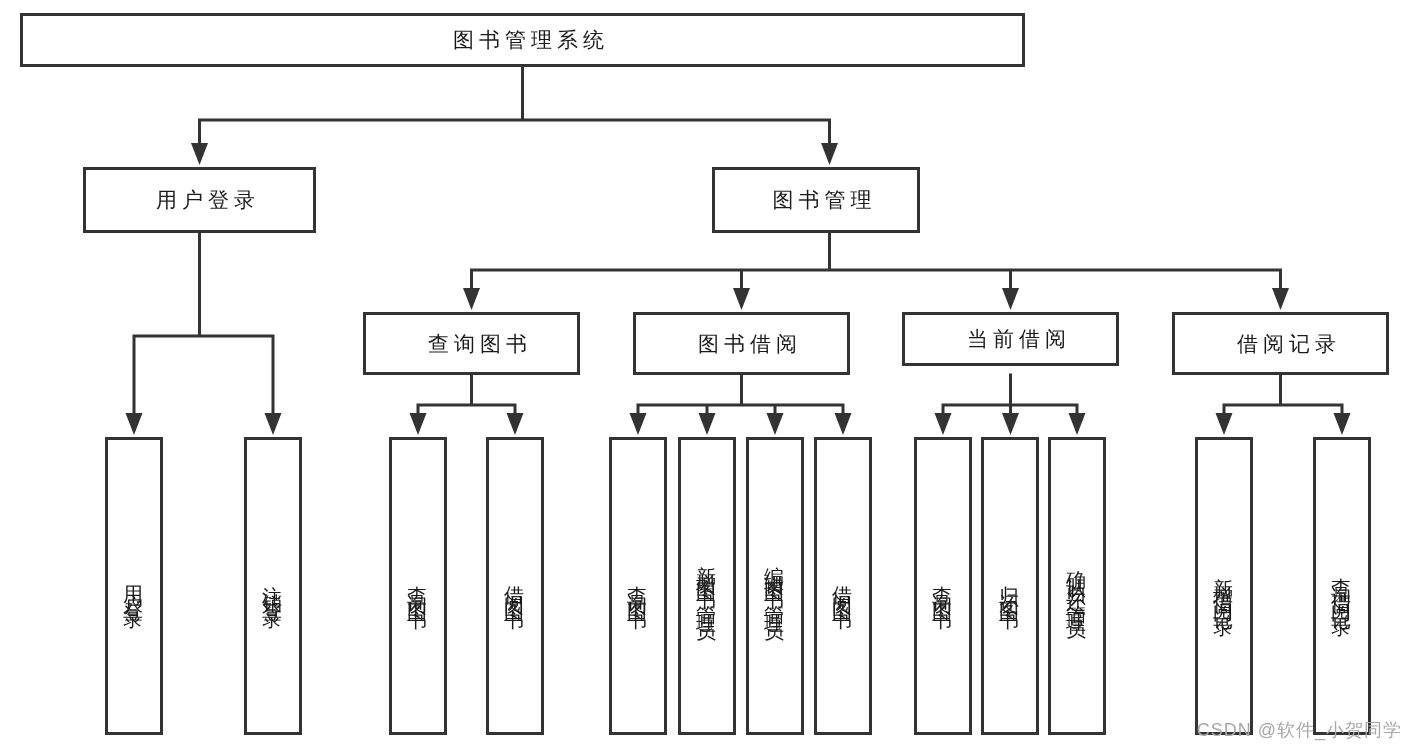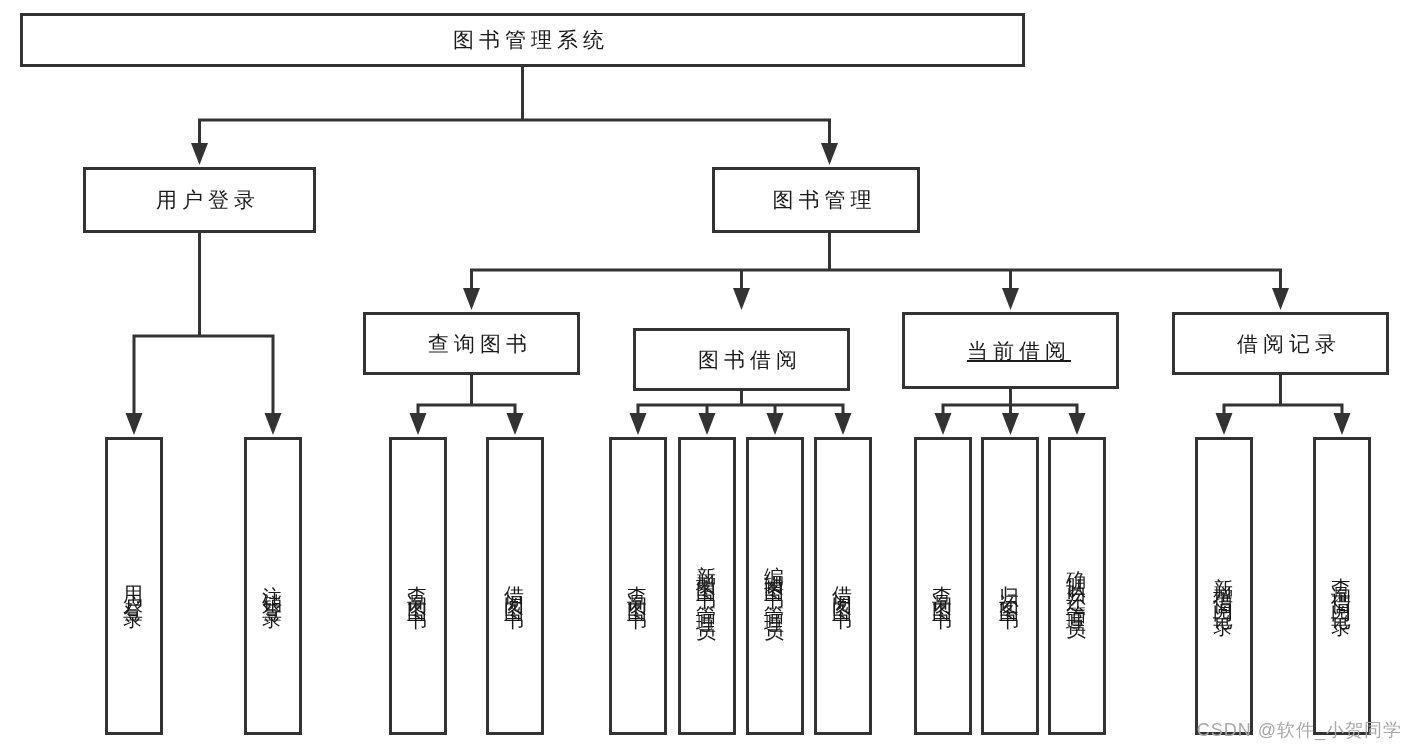--- a/index.html
+++ b/index.html
@@ -108,22 +108,22 @@
       <polygon points="1333.5,413 1350.5,413 1342,435"></polygon>
     </g>
   </svg>
 
   <div class="box" style="left:20px; top:13px; width:1005px; height:54px;">图书管理系统</div>
 
   <div class="box" style="left:83px; top:167px; width:233px; height:66px;">用户登录</div>
   <div class="box" style="left:712px; top:167px; width:208px; height:66px;">图书管理</div>
 
   <div class="box" style="left:363px; top:312px; width:217px; height:63px;">查询图书</div>
-  <div class="box" style="left:633px; top:312px; width:217px; height:63px;margin-top:16px;">图书借阅</div>
-  <div class="box" style="left:902px; top:312px; width:217px; height:77px;text-decoration:underline;">当前借阅</div>
+  <div class="box" style="left:633px; top:312px; width:217px; height:63px;">图书借阅</div>
+  <div class="box" style="left:902px; top:312px; width:217px; height:54px;">当前借阅</div>
   <div class="box" style="left:1172px; top:312px; width:217px; height:63px;">借阅记录</div>
 
   <div class="vbox" style="left:105px; top:437px; width:58px; height:298px;">用户登录</div>
   <div class="vbox" style="left:244px; top:437px; width:58px; height:298px;">注销登录</div>
 
   <div class="vbox" style="left:389px; top:437px; width:58px; height:298px;">查询图书</div>
   <div class="vbox" style="left:486px; top:437px; width:58px; height:298px;">借阅图书</div>
 
   <div class="vbox" style="left:609px; top:437px; width:58px; height:298px;">查询图书</div>
   <div class="vbox" style="left:678px; top:437px; width:58px; height:298px;">新增图书（管理员）</div>

